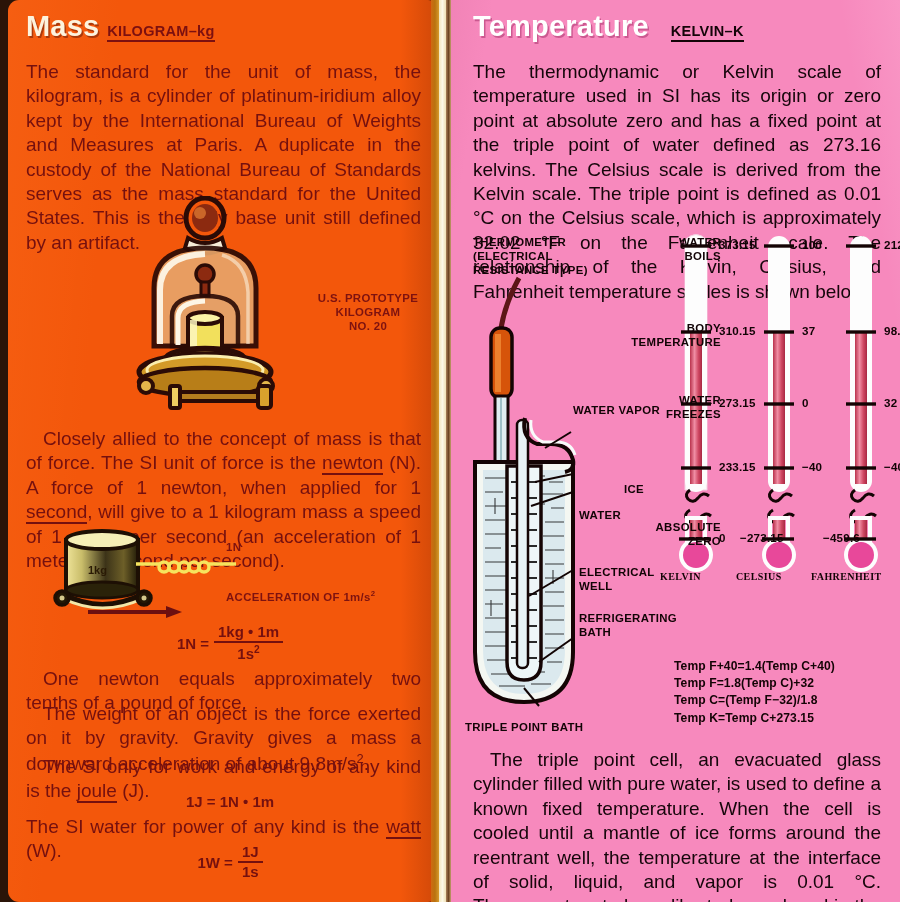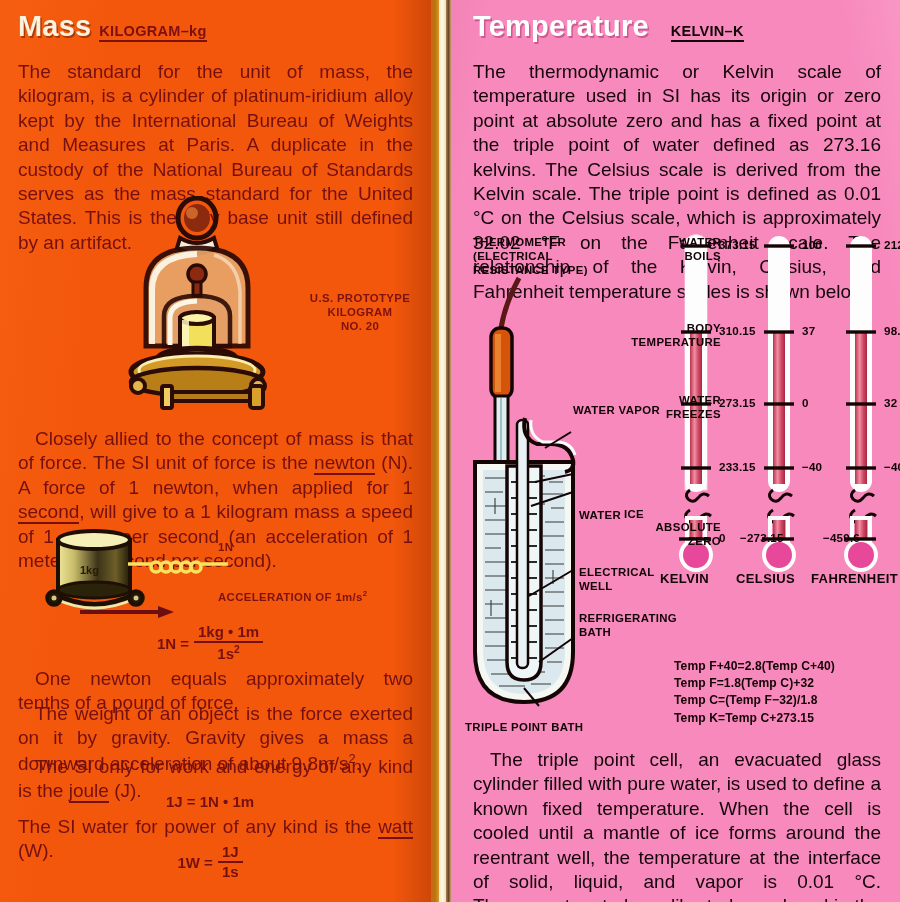--- a/index.html
+++ b/index.html
@@ -5,27 +5,28 @@
   html,body{margin:0;padding:0;}
   body{
     width:900px;height:902px;overflow:hidden;
     background:#2a1408;
     font-family:"Liberation Sans", sans-serif;
   }
   .spread{position:relative;width:900px;height:902px;}
 
   
   .page-left{
-    position:absolute;left:0;top:0;width:431px;height:902px;
+    position:absolute;left:8px;top:0;width:431px;height:902px;
     background:
       linear-gradient(95deg, rgba(255,120,40,.22) 0%, rgba(0,0,0,0) 22%),
       linear-gradient(270deg, rgba(120,35,0,.30) 0%, rgba(0,0,0,0) 9%),
       #f3570b;
     color:#6d0f10;
     overflow:hidden;
+    border-radius:11px;
   }
   .gutter{
     position:absolute;top:0;height:902px;
   }
   .g1{left:431px;width:8px;background:linear-gradient(90deg,#cf6a12,#b9720f,#d79a2c);}
   .g2{left:439px;width:7px;background:linear-gradient(90deg,#f3e7bf,#fdf9e6,#efe0b4);}
   .g3{left:446px;width:5px;background:linear-gradient(90deg,#a9815a,#6d4522,#c99e6d);}
 
   
   .page-right{
@@ -63,37 +64,37 @@
   .body-txt p{margin:0;}
   .body-txt p.ind{text-indent:17px;}
   u.ul{text-decoration:none;border-bottom:2px solid currentColor;padding-bottom:0px;}
 
   
   .cap{font-size:11.4px;font-weight:bold;letter-spacing:.35px;line-height:1.22;}
   .left .cap{color:#7d1210;}
   .right .cap{color:#120406;}
 
   
-  .eq{display:flex;align-items:center;justify-content:center;font-size:15px;font-weight:bold;}
+  .eq{display:flex;align-items:center;justify-content:center;font-size:15px;font-weight:bold;padding-left:12px;}
   .eq .lhs{margin-right:5px;}
   .frac{display:inline-flex;flex-direction:column;align-items:center;line-height:1.08;}
   .frac .num{border-bottom:2.2px solid currentColor;padding:0 4px 1px;}
   .frac .den{padding:1px 4px 0;}
   sup.sm{font-size:.68em;vertical-align:super;}
 
   
   .kg-art{position:absolute;left:118px;top:196px;width:190px;height:230px;}
   .pill-art{position:absolute;left:40px;top:528px;width:190px;height:92px;}
 
   
   .formulas{font-size:12.1px;font-weight:bold;line-height:1.42;letter-spacing:.1px;color:#140406;}
   .t-label{position:absolute;font-size:11.4px;font-weight:bold;letter-spacing:.35px;
            line-height:1.2;text-align:right;color:#120406;}
   .t-val{position:absolute;font-size:11.6px;font-weight:bold;letter-spacing:.2px;color:#120406;}
-  .t-name{position:absolute;font-size:13px;font-weight:bold;letter-spacing:.4px;color:#120406;}
+  .t-name{position:absolute;font-size:10px;font-weight:bold;letter-spacing:.4px;color:#120406;font-family:Liberation Serif, serif;}
 
   
   .abs{position:absolute;}
 </style>
 </head>
 <body>
 
 <div class="spread">
 
   <div class="page-left left">
@@ -319,21 +320,21 @@
           <path d="M74 212 L112 204"></path>
           <path d="M70 236 L112 222"></path>
           <path d="M68 326 L112 300"></path>
           <path d="M78 392 L112 368"></path>
           <path d="M63 418 L78 436"></path>
         </g>
       </svg>
     </div>
 
     <div class="cap abs" style="left:122px;top:404px;">WATER VAPOR</div>
-    <div class="cap abs" style="left:128px;top:508px;padding-left:45px;">ICE</div>
+    <div class="cap abs" style="left:128px;top:483px;padding-left:45px;">ICE</div>
     <div class="cap abs" style="left:128px;top:509px;">WATER</div>
     <div class="cap abs" style="left:128px;top:566px;">
       <div>ELECTRICAL</div>
       <div>WELL</div>
     </div>
     <div class="cap abs" style="left:128px;top:612px;">
       <div>REFRIGERATING</div>
       <div>BATH</div>
     </div>
     <div class="cap abs" style="left:14px;top:721px;">TRIPLE POINT BATH</div>
@@ -439,21 +440,21 @@
     <div class="t-val" style="left:433px;top:324px;">98.6</div>
     <div class="t-val" style="left:433px;top:396px;">32</div>
     <div class="t-val" style="left:433px;top:460px;">−40</div>
     <div class="t-val" style="left:372px;top:531px;">−459.6</div>
 
     <div class="t-name" style="left:209px;top:571px;">KELVIN</div>
     <div class="t-name" style="left:285px;top:571px;">CELSIUS</div>
     <div class="t-name" style="left:360px;top:571px;">FAHRENHEIT</div>
 
     <div class="formulas abs" style="left:223px;top:658px;">
-      <div>Temp F+40=2.8(Temp C+40)</div>
+      <div>Temp F+40=1.4(Temp C+40)</div>
       <div>Temp F=1.8(Temp C)+32</div>
       <div>Temp C=(Temp F−32)/1.8</div>
       <div>Temp K=Temp C+273.15</div>
     </div>
 
     <div class="body-txt abs" style="left:22px;top:748px;width:408px;">
       <p class="ind">The triple point cell, an evacuated glass cylinder filled with pure water, is used to define a known fixed temperature. When the cell is cooled until a mantle of ice forms around the reentrant well, the temperature at the interface of solid, liquid, and vapor is 0.01 °C. Thermometers to be calibrated are placed in the reentrant well.</p>
     </div>
 
   </div>

